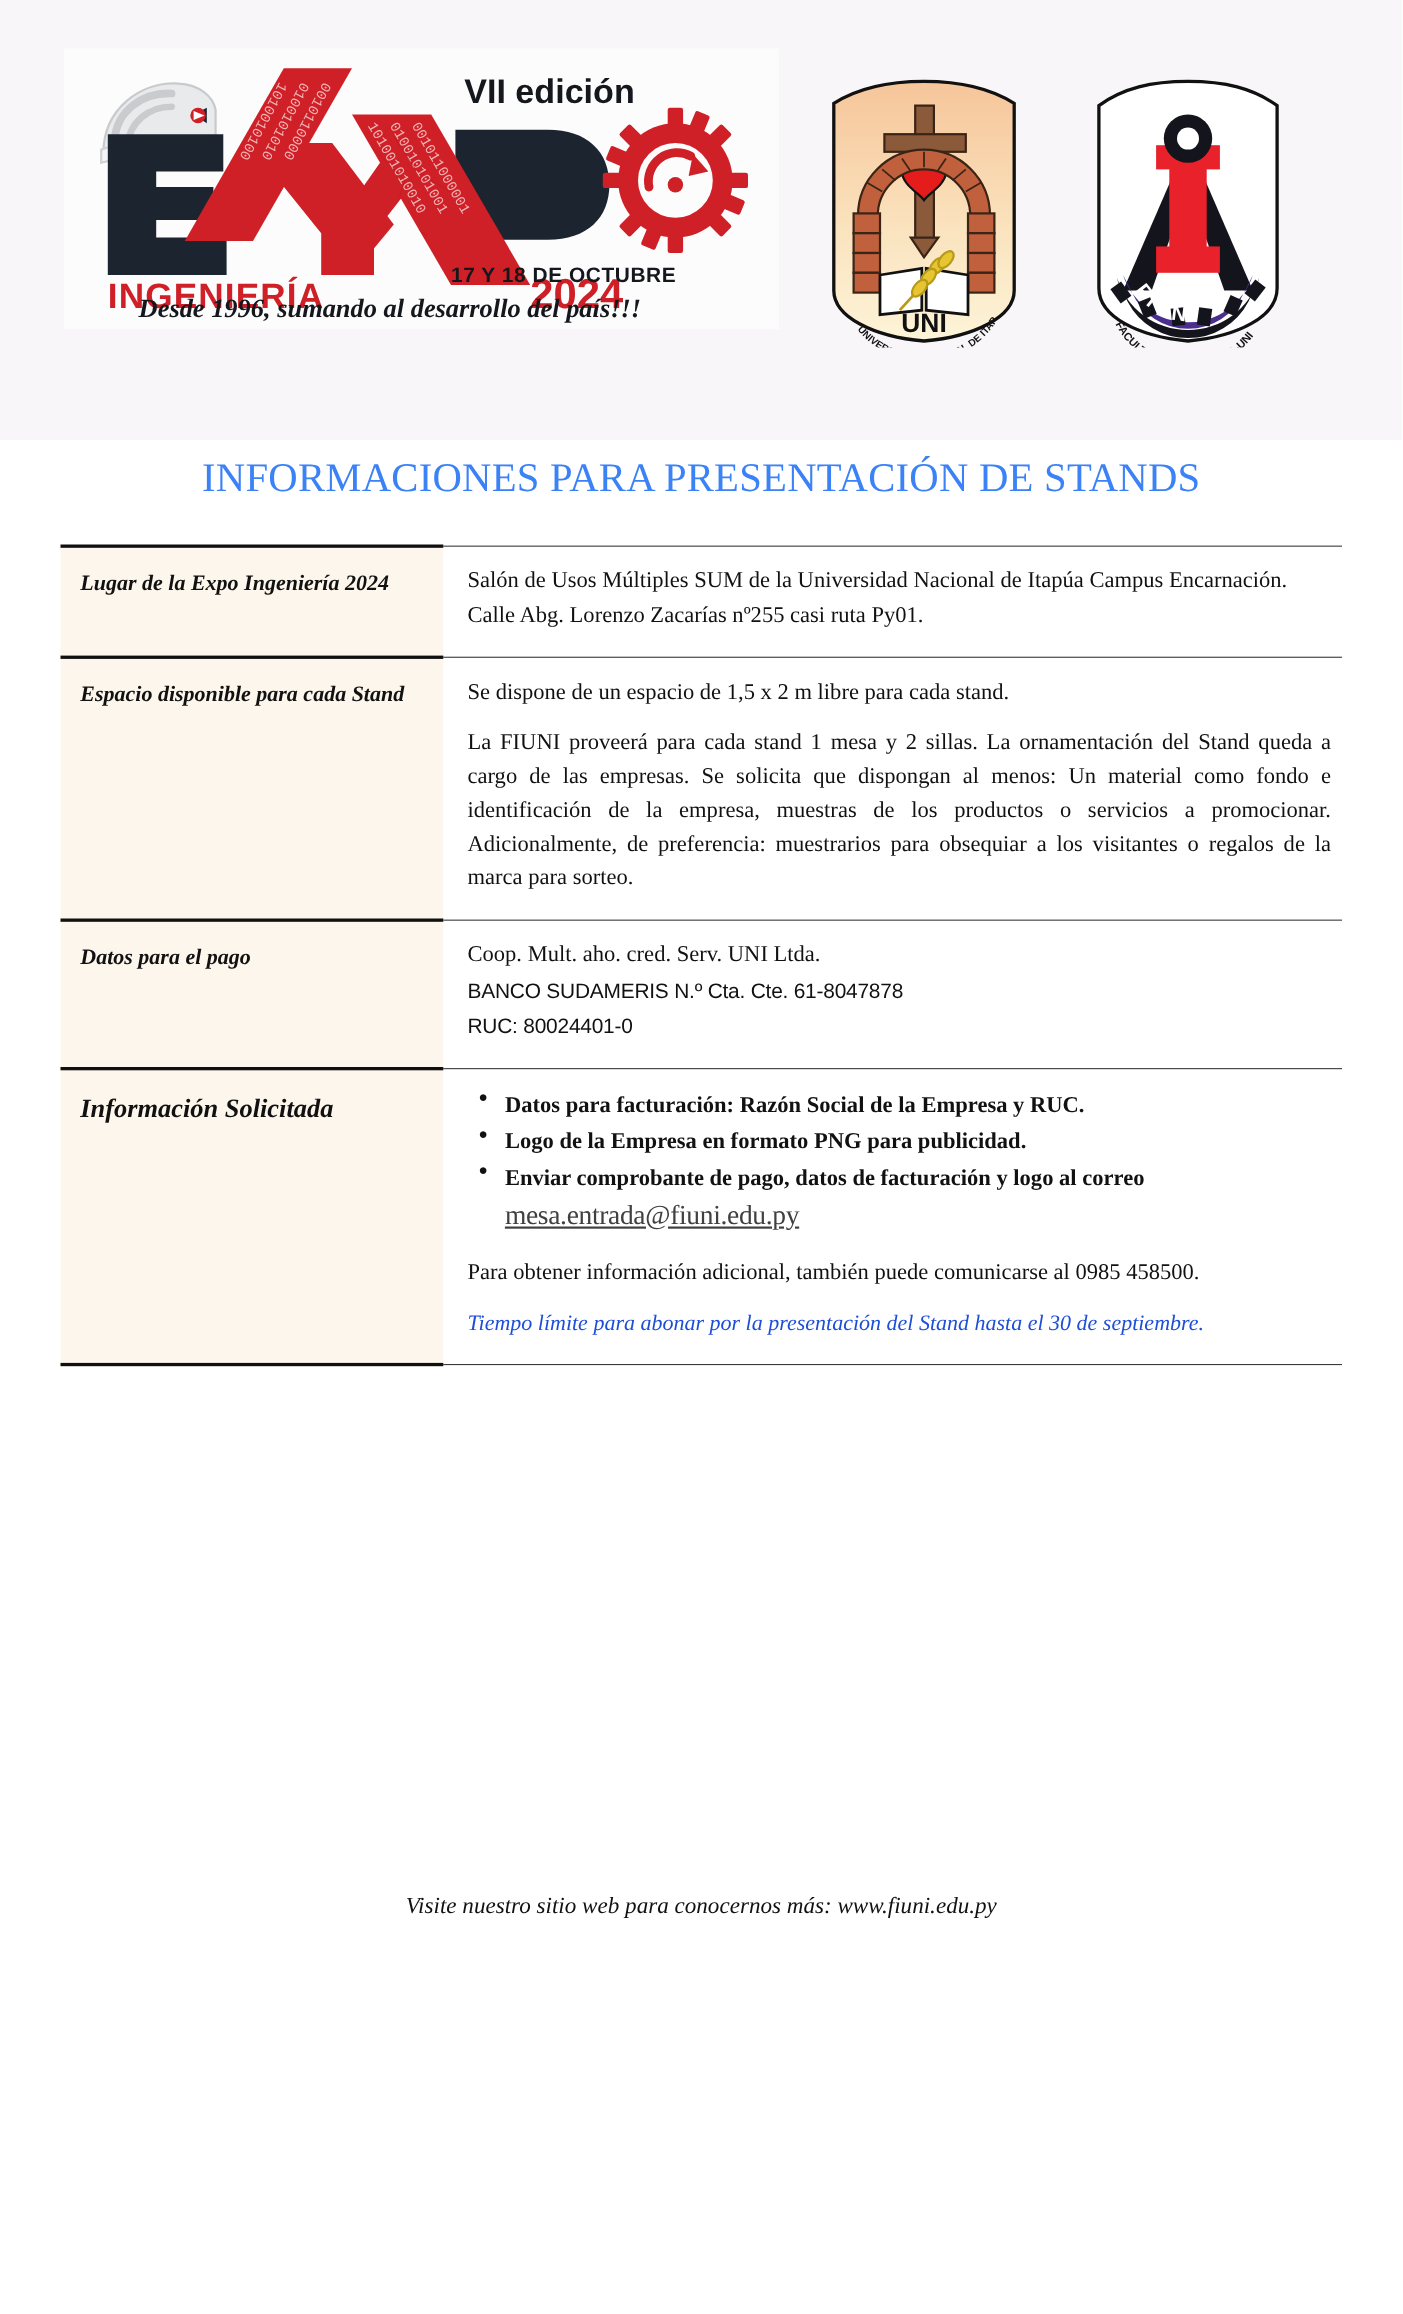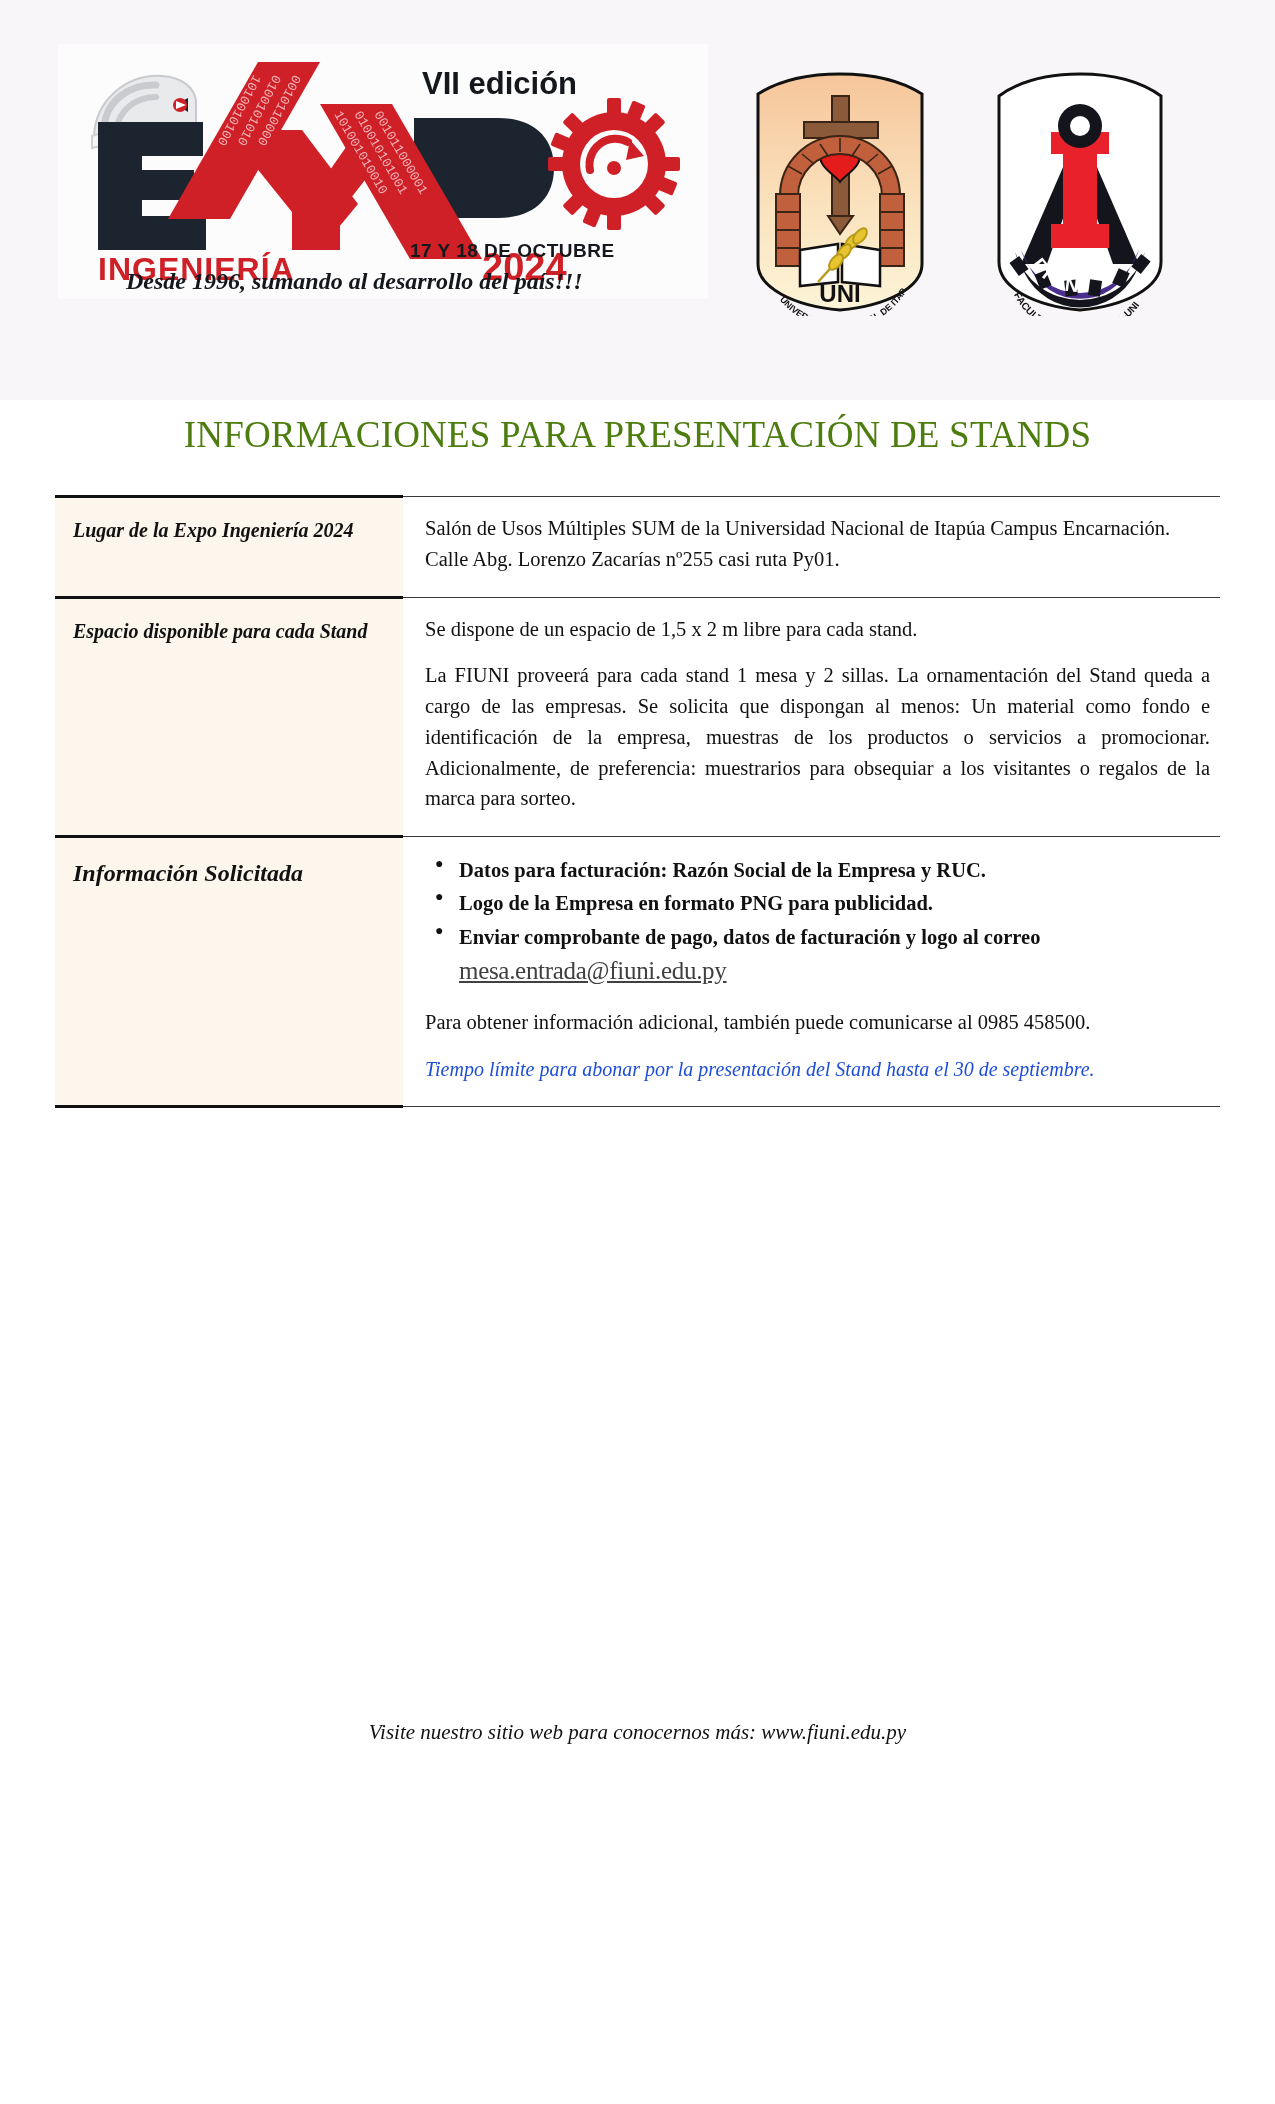--- a/index.html
+++ b/index.html
@@ -55,21 +55,21 @@
   }
 
   
   .doc-title {
     position: absolute;
     left: 0; top: 413px;
     width: 1275px;
     text-align: center;
     font-size: 37px;
     letter-spacing: 0.2px;
-    color: #4d7c0f;
+    color: #3b82f6;
     font-family: "Liberation Serif", serif;
     white-space: nowrap;
   }
 
   
   .info-table {
     position: absolute;
     left: 55px; top: 495px;
     width: 1165px;
     border-collapse: collapse;
@@ -356,20 +356,28 @@
 
 
       <tr>
         <td class="col-label">Espacio disponible para cada Stand</td>
         <td class="col-value">
           <p>Se dispone de un espacio de 1,5 x 2 m libre para cada stand.</p>
           <p class="justify">La FIUNI proveerá para cada stand 1 mesa y 2 sillas. La ornamentación del Stand queda a cargo de las empresas. Se solicita que dispongan al menos: Un material como fondo e identificación de la empresa, muestras de los productos o servicios a promocionar. Adicionalmente, de preferencia: muestrarios para obsequiar a los visitantes o regalos de la marca para sorteo.</p>
         </td>
       </tr>
 
+      <tr>
+        <td class="col-label">Datos para el pago</td>
+        <td class="col-value tight">
+          <p>Coop. Mult. aho. cred. Serv. UNI Ltda.</p>
+          <p class="bank-line">BANCO SUDAMERIS    N.º Cta. Cte. 61-8047878</p>
+          <p class="bank-line">RUC: 80024401-0</p>
+        </td>
+      </tr>
 
       <tr>
         <td class="col-label big">Información Solicitada</td>
         <td class="col-value">
           <ul class="req-list">
             <li>Datos para facturación: Razón Social de la Empresa y RUC.</li>
             <li>Logo de la Empresa en formato PNG para publicidad.</li>
             <li><span>Enviar comprobante de pago, datos de facturación y logo al correo </span><a class="email-link" href="#">mesa.entrada@fiuni.edu.py</a></li>
           </ul>
           <p>Para obtener información adicional, también puede comunicarse al 0985 458500.</p>

